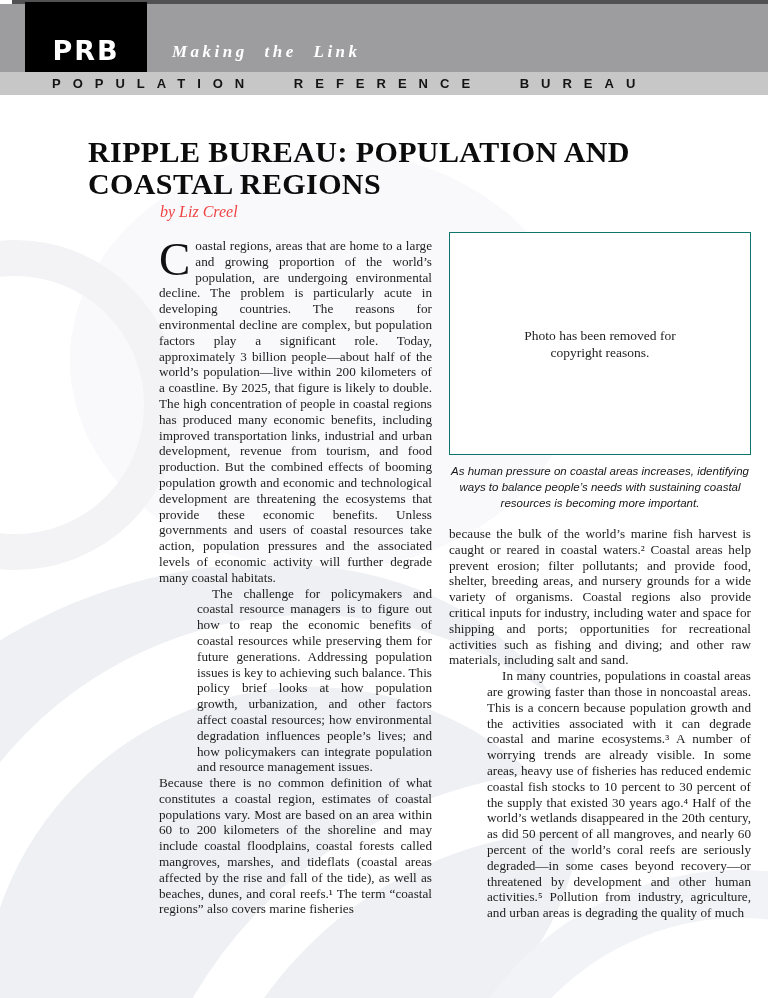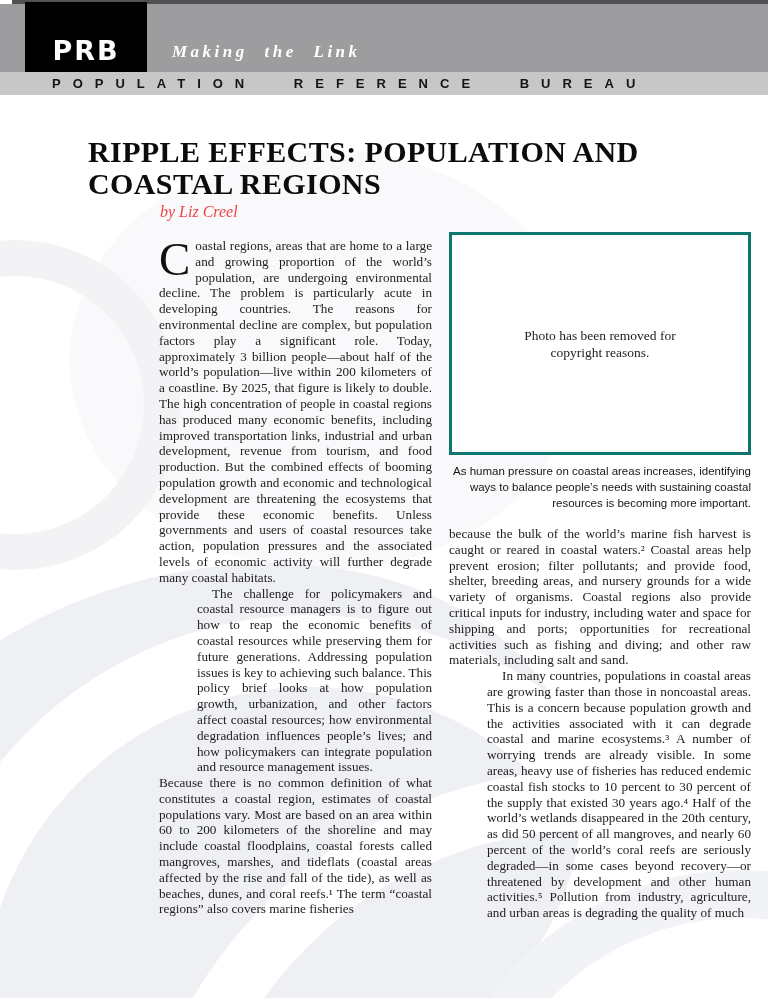--- a/index.html
+++ b/index.html
@@ -80,33 +80,34 @@
   .para { margin: 0; }
   .para-indent { text-indent: 15px; margin-left: 38px; }
   .section-heading {
     margin-top: 10px; margin-bottom: 3px;
     font-family: "Liberation Sans", sans-serif; font-weight: bold;
     font-size: 15px; line-height: 16.5px; letter-spacing: 0.6px; word-spacing: 2px;
     color: #000000; text-align: left;
   }
   .photo-box {
     width: 302px; height: 223px;
-    border: 3px solid #0f766e; background: #ffffff;
+    border: 1px solid #0f766e; background: #ffffff;
     display: flex; align-items: center; justify-content: center;
   }
   .photo-box span {
     display: block; width: 190px; text-align: center;
     font-family: "Liberation Serif", serif; font-size: 13.5px; line-height: 17px;
     color: #222222;
   }
   .caption {
     margin-top: 8px;
     font-family: "Liberation Sans", sans-serif;
     font-size: 11.5px; line-height: 16px; color: #161616;
-    text-align: right;
+    text-align: center;
+    font-style: italic;
   }
   .rc-body { margin-top: 15px; }
 </style>
 </head>
 <body>
 
 <div class="page">
 
   <div class="wm wm-circle-top"></div>
   <div class="wm wm-ring-left"></div>
@@ -118,21 +119,21 @@
   <div class="hdr-topstrip"></div>
   <div class="hdr-band"></div>
   <div class="hdr-logo">
     <span>PRB</span>
   </div>
   <div class="hdr-tagline">Making the Link</div>
   <div class="hdr-band2">
     <span>POPULATION REFERENCE BUREAU</span>
   </div>
 
-  <h1 class="title">RIPPLE EFFECTS: POPULATION AND COASTAL REGIONS</h1>
+  <h1 class="title">RIPPLE BUREAU: POPULATION AND COASTAL REGIONS</h1>
   <div class="byline">by Liz Creel</div>
 
   <div class="col-left">
     <p class="para"><span class="dropcap">C</span><span>oastal regions, areas that are home to a large and growing proportion of the world’s population, are undergoing environmental decline. The problem is particularly acute in developing countries. The reasons for environmental decline are complex, but population factors play a significant role. Today, approximately 3 billion people—about half of the world’s population—live within 200 kilometers of a coastline. By 2025, that figure is likely to double. The high concentration of people in coastal regions has produced many economic benefits, including improved transportation links, industrial and urban development, revenue from tourism, and food production. But the combined effects of booming population growth and economic and technological development are threatening the ecosystems that provide these economic benefits. Unless governments and users of coastal resources take action, population pressures and the associated levels of economic activity will further degrade many coastal habitats.</span></p>
     <p class="para para-indent">The challenge for policymakers and coastal resource managers is to figure out how to reap the economic benefits of coastal resources while preserving them for future generations. Addressing population issues is key to achieving such balance. This policy brief looks at how population growth, urbanization, and other factors affect coastal resources; how environmental degradation influences people’s lives; and how policymakers can integrate population and resource management issues.</p>
     <p class="para">Because there is no common definition of what constitutes a coastal region, estimates of coastal populations vary. Most are based on an area within 60 to 200 kilometers of the shoreline and may include coastal floodplains, coastal forests called mangroves, marshes, and tideflats (coastal areas affected by the rise and fall of the tide), as well as beaches, dunes, and coral reefs.¹ The term “coastal regions” also covers marine fisheries</p>
   </div>
 
   <div class="col-right">
     <div class="photo-box">

